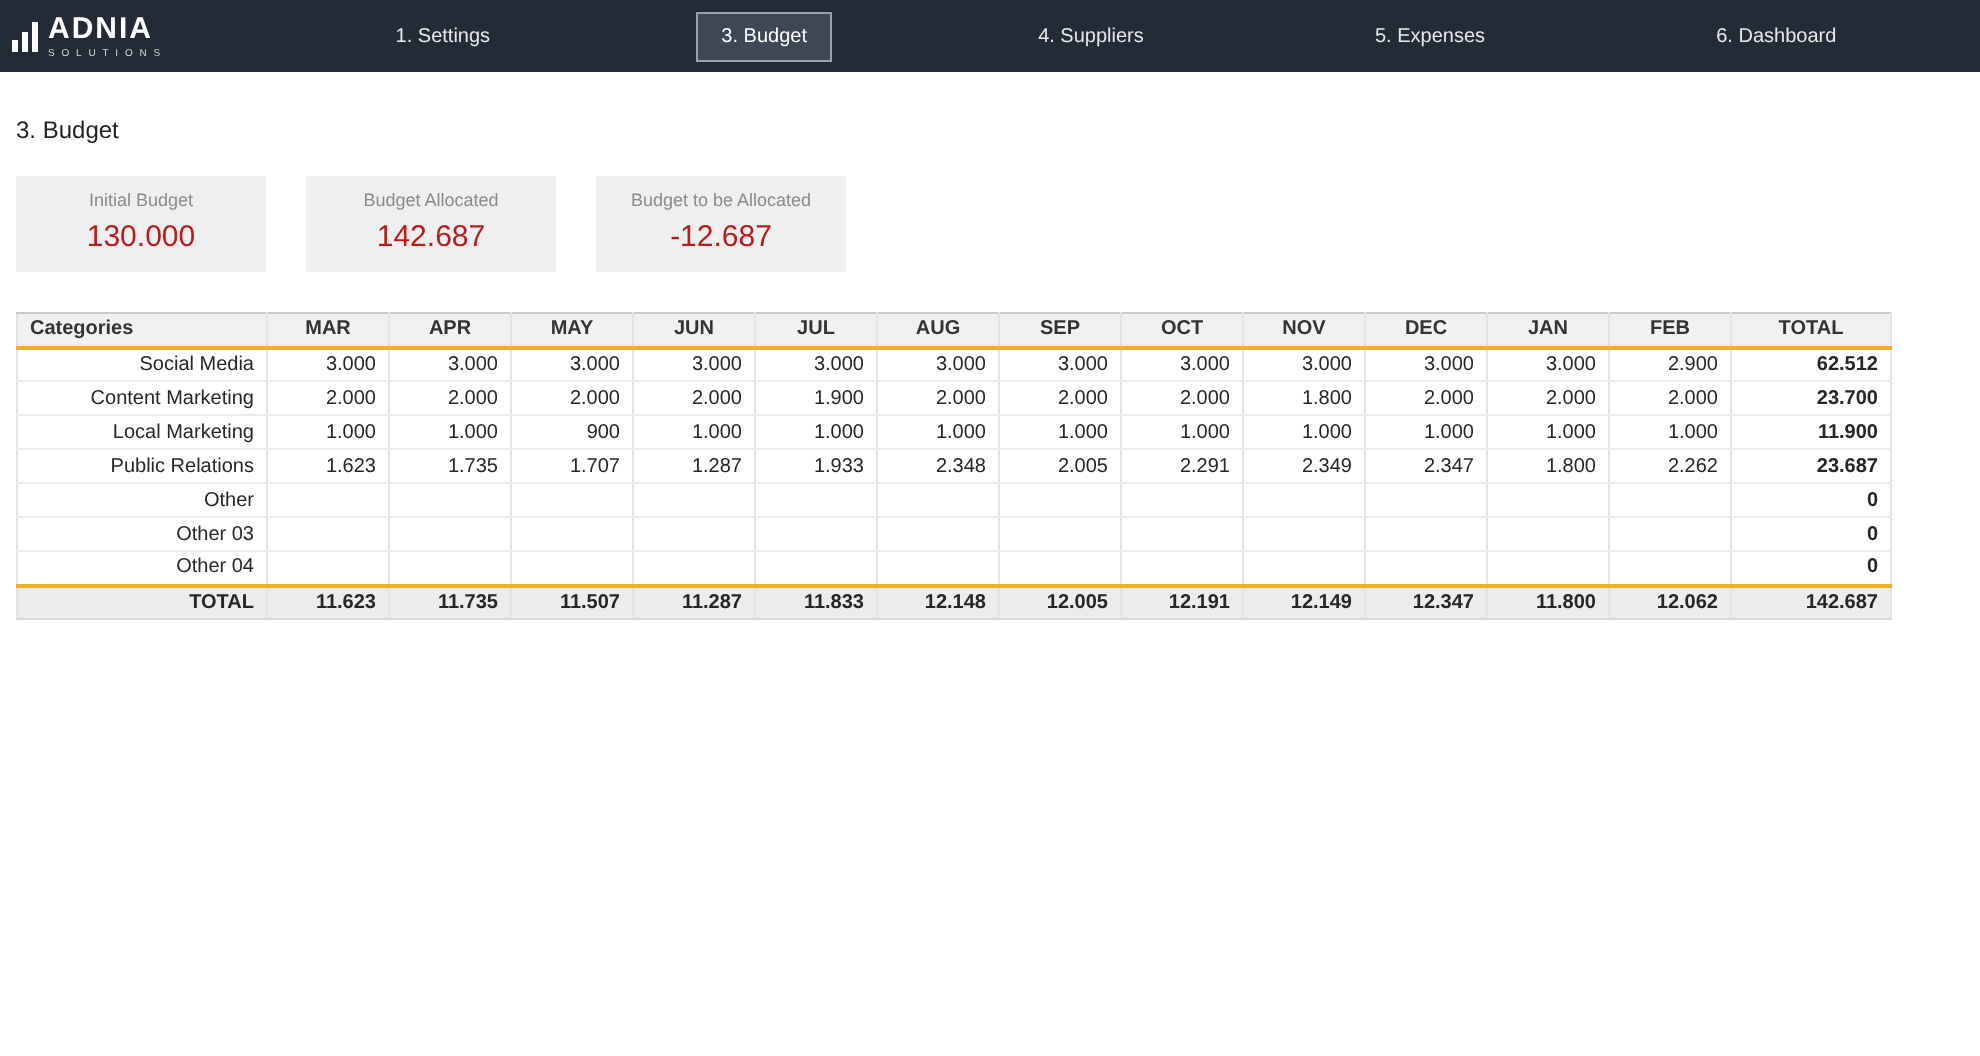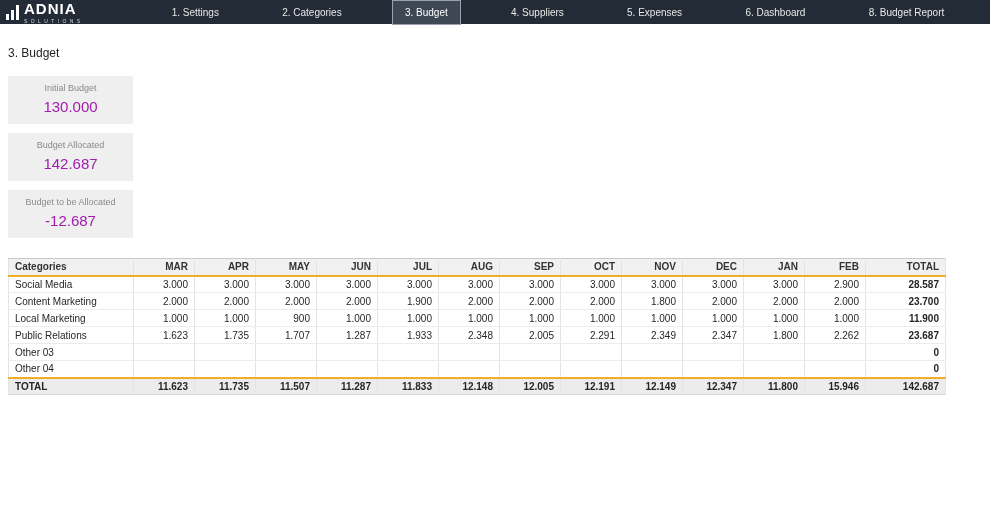--- a/index.html
+++ b/index.html
@@ -5,45 +5,45 @@
   * { box-sizing: border-box; margin: 0; padding: 0; }
   html, body { width: 990px; height: 528px; }
   body {
     background: #ffffff;
     font-family: "Liberation Sans", sans-serif;
     color: #262626;
     overflow: hidden;
   }
   
   .topbar {
-    height: 24px;
+    height: 36px;
     background: #232B36;
     display: flex;
     align-items: center;
     padding: 0 14px 0 6px;
   }
   .logo { display: flex; align-items: center; gap: 5px; min-width: 118px; }
   .logo-bars { display: flex; align-items: flex-end; gap: 2px; height: 16px; }
   .logo-bars span { width: 3px; background: #ffffff; display: block; }
   .logo-bars .b1 { height: 6px; }
   .logo-bars .b2 { height: 10px; }
   .logo-bars .b3 { height: 15px; }
   .logo-text { display: flex; flex-direction: column; line-height: 1; }
   .logo-title { color: #ffffff; font-weight: bold; font-size: 15px; letter-spacing: 1px; }
   .logo-sub { color: #d9d9d9; font-size: 5px; letter-spacing: 3.4px; margin-top: 3px; }
   .nav-tabs { flex: 1; display: flex; justify-content: space-around; align-items: flex-end; margin-left: 16px; }
   .tab { color: #E8E8E8; font-size: 10px; padding: 6px 12px; cursor: pointer; border: 1px solid transparent; }
   .tab.active { background: #3E4754; border: 1px solid #9AA1AC; color: #ffffff; }
   
   .page-title { font-size: 12px; color: #1f1f1f; margin: 22px 0 16px 8px; }
   
-  .cards { display: flex; gap: 9px; margin-left: 8px; flex-direction: column; }
+  .cards { display: flex; gap: 20px; margin-left: 8px; }
   .card { width: 125px; height: 48px; background: #EFEFEF; text-align: center; padding-top: 7px; }
   .card-label { font-size: 9px; color: #8a8a8a; }
-  .card-value { font-size: 15px; color: #a21caf; margin-top: 5px; }
+  .card-value { font-size: 15px; color: #b91c1c; margin-top: 5px; }
   
   table {
     border-collapse: collapse;
     table-layout: fixed;
     width: 937px;
     margin: 20px 0 0 8px;
     font-size: 10px;
   }
   th, td {
     height: 17px;
@@ -53,24 +53,24 @@
     border-bottom: 1px solid #ECECEC;
     overflow: hidden;
     white-space: nowrap;
   }
   thead th {
     background: #F1F1F1;
     font-weight: bold;
     color: #333333;
     border-top: 1px solid #C9C9C9;
     border-bottom: 2px solid #EFAF2B;
-    text-align: right;
+    text-align: center;
   }
   thead th:first-child { text-align: left; margin-top: 17px; }
-  td.cat { text-align: left; color: #262626; }
+  td.cat { text-align: right; color: #262626; }
   td.num { text-align: right; }
   td.total-col { font-weight: bold; }
   tr.total-row td {
     background: #ECECEC;
     font-weight: bold;
     border-top: 2px solid #EFAF2B;
     border-bottom: 1px solid #D9D9D9;
   }
 </style>
 </head>
@@ -83,26 +83,24 @@
         <span class="b2"></span>
         <span class="b3"></span>
       </div>
     <div class="logo-text">
       <span class="logo-title">ADNIA</span>
       <span class="logo-sub">SOLUTIONS</span>
     </div>
   </div>
   <div class="nav-tabs">
       <div class="tab">1. Settings</div>
-      <div class="tab">2. Categories</div>
       <div class="tab active">3. Budget</div>
       <div class="tab">4. Suppliers</div>
       <div class="tab">5. Expenses</div>
       <div class="tab">6. Dashboard</div>
-      <div class="tab">8. Budget Report</div>
     </div>
 </div>
 
 <div class="page-title">3. Budget</div>
 
 <div class="cards">
     <div class="card">
       <div class="card-label">Initial Budget</div>
       <div class="card-value">130.000</div>
     </div>
@@ -159,21 +157,21 @@
         <td class="num">3.000</td>
         <td class="num">3.000</td>
         <td class="num">3.000</td>
         <td class="num">3.000</td>
         <td class="num">3.000</td>
         <td class="num">3.000</td>
         <td class="num">3.000</td>
         <td class="num">3.000</td>
         <td class="num">3.000</td>
         <td class="num">2.900</td>
-        <td class="num total-col">28.587</td>
+        <td class="num total-col">62.512</td>
       </tr>
       <tr>
         <td class="cat">Content Marketing</td>
         <td class="num">2.000</td>
         <td class="num">2.000</td>
         <td class="num">2.000</td>
         <td class="num">2.000</td>
         <td class="num">1.900</td>
         <td class="num">2.000</td>
         <td class="num">2.000</td>
@@ -210,20 +208,36 @@
         <td class="num">2.348</td>
         <td class="num">2.005</td>
         <td class="num">2.291</td>
         <td class="num">2.349</td>
         <td class="num">2.347</td>
         <td class="num">1.800</td>
         <td class="num">2.262</td>
         <td class="num total-col">23.687</td>
       </tr>
       <tr>
+        <td class="cat">Other</td>
+        <td class="num"></td>
+        <td class="num"></td>
+        <td class="num"></td>
+        <td class="num"></td>
+        <td class="num"></td>
+        <td class="num"></td>
+        <td class="num"></td>
+        <td class="num"></td>
+        <td class="num"></td>
+        <td class="num"></td>
+        <td class="num"></td>
+        <td class="num"></td>
+        <td class="num total-col">0</td>
+      </tr>
+      <tr>
         <td class="cat">Other 03</td>
         <td class="num"></td>
         <td class="num"></td>
         <td class="num"></td>
         <td class="num"></td>
         <td class="num"></td>
         <td class="num"></td>
         <td class="num"></td>
         <td class="num"></td>
         <td class="num"></td>
@@ -254,17 +268,17 @@
         <td class="num">11.735</td>
         <td class="num">11.507</td>
         <td class="num">11.287</td>
         <td class="num">11.833</td>
         <td class="num">12.148</td>
         <td class="num">12.005</td>
         <td class="num">12.191</td>
         <td class="num">12.149</td>
         <td class="num">12.347</td>
         <td class="num">11.800</td>
-        <td class="num">15.946</td>
+        <td class="num">12.062</td>
         <td class="num total-col">142.687</td>
       </tr>
     </tbody>
   </table>
 
 </body></html>

